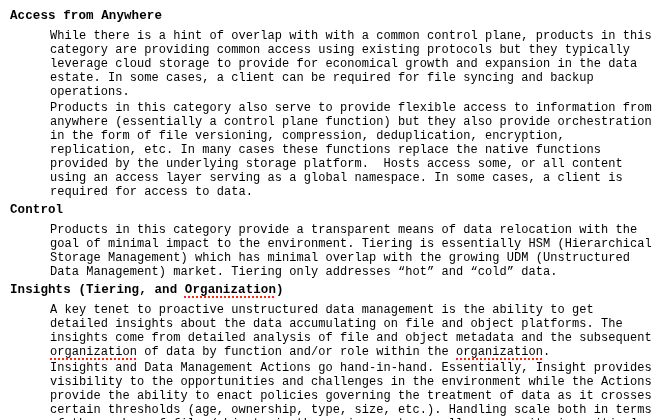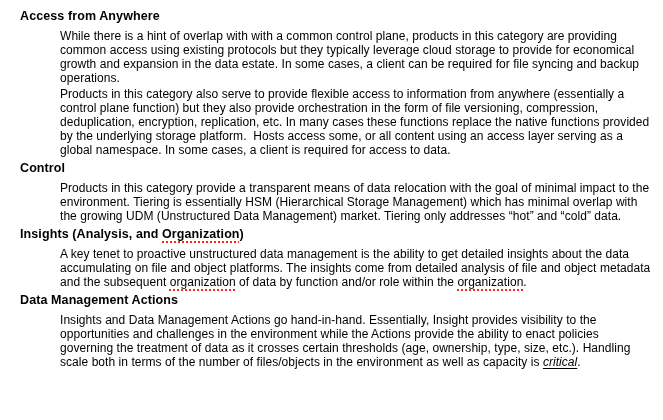--- a/index.html
+++ b/index.html
@@ -9,24 +9,25 @@
   }
   body {
     width: 663px;
     height: 420px;
     overflow: hidden;
     color: #000000;
     font-family: "Liberation Sans", sans-serif;
     -webkit-font-smoothing: antialiased;
   }
   .page {
-    padding: 8px 10px 0 20px;
+    padding: 8px 10px 0 10px;
     box-sizing: border-box;
     width: 663px;
     height: 312px;
+    font-family: Liberation Mono, monospace;
   }
   .doc-section { margin: 0; }
   .section-heading {
     font-size: 12.5px;
     font-weight: 700;
     line-height: 16px;
     letter-spacing: 0.1px;
     margin: 3px 0 5px 0;
   }
   .doc-section:first-child .section-heading { margin-top: 0; }
@@ -63,22 +64,21 @@
   <section class="doc-section">
     <p class="section-paragraph"><span>Products in this category also serve to provide flexible access to information from anywhere (essentially a control plane function) but they also provide orchestration in the form of file versioning, compression, deduplication, encryption, replication, etc. In many cases these functions replace the native functions provided by the underlying storage platform.  Hosts access some, or all content using an access layer serving as a global namespace. In some cases, a client is required for access to data.</span></p>
   </section>
 
   <section class="doc-section">
     <h2 class="section-heading"><span>Control</span></h2>
     <p class="section-paragraph"><span>Products in this category provide a transparent means of data relocation with the goal of minimal impact to the environment. Tiering is essentially HSM (Hierarchical Storage Management) which has minimal overlap with the growing UDM (Unstructured Data Management) market. Tiering only addresses “hot” and “cold” data.</span></p>
   </section>
 
   <section class="doc-section">
-    <h2 class="section-heading"><span>Insights (Analysis, and </span><span class="seg-spellcheck">Organization</span><span>)</span></h2>
+    <h2 class="section-heading"><span>Insights (Tiering, and </span><span class="seg-spellcheck">Organization</span><span>)</span></h2>
     <p class="section-paragraph"><span>A key tenet to proactive unstructured data management is the ability to get detailed insights about the data accumulating on file and object platforms. The insights come from detailed analysis of file and object metadata and the subsequent </span><span class="seg-spellcheck">organization</span><span> of data by function and/or role within the </span><span class="seg-spellcheck">organization</span><span>.</span></p>
   </section>
 
   <section class="doc-section">
-    <h2 class="section-heading"><span>Data Management Actions</span></h2>
     <p class="section-paragraph"><span>Insights and Data Management Actions go hand-in-hand. Essentially, Insight provides visibility to the opportunities and challenges in the environment while the Actions provide the ability to enact policies governing the treatment of data as it crosses certain thresholds (age, ownership, type, size, etc.). Handling scale both in terms of the number of files/objects in the environment as well as capacity is </span><span class="seg-emphasis">critical</span><span>.</span></p>
   </section>
 </div>
 </div>
 
 </body></html>

